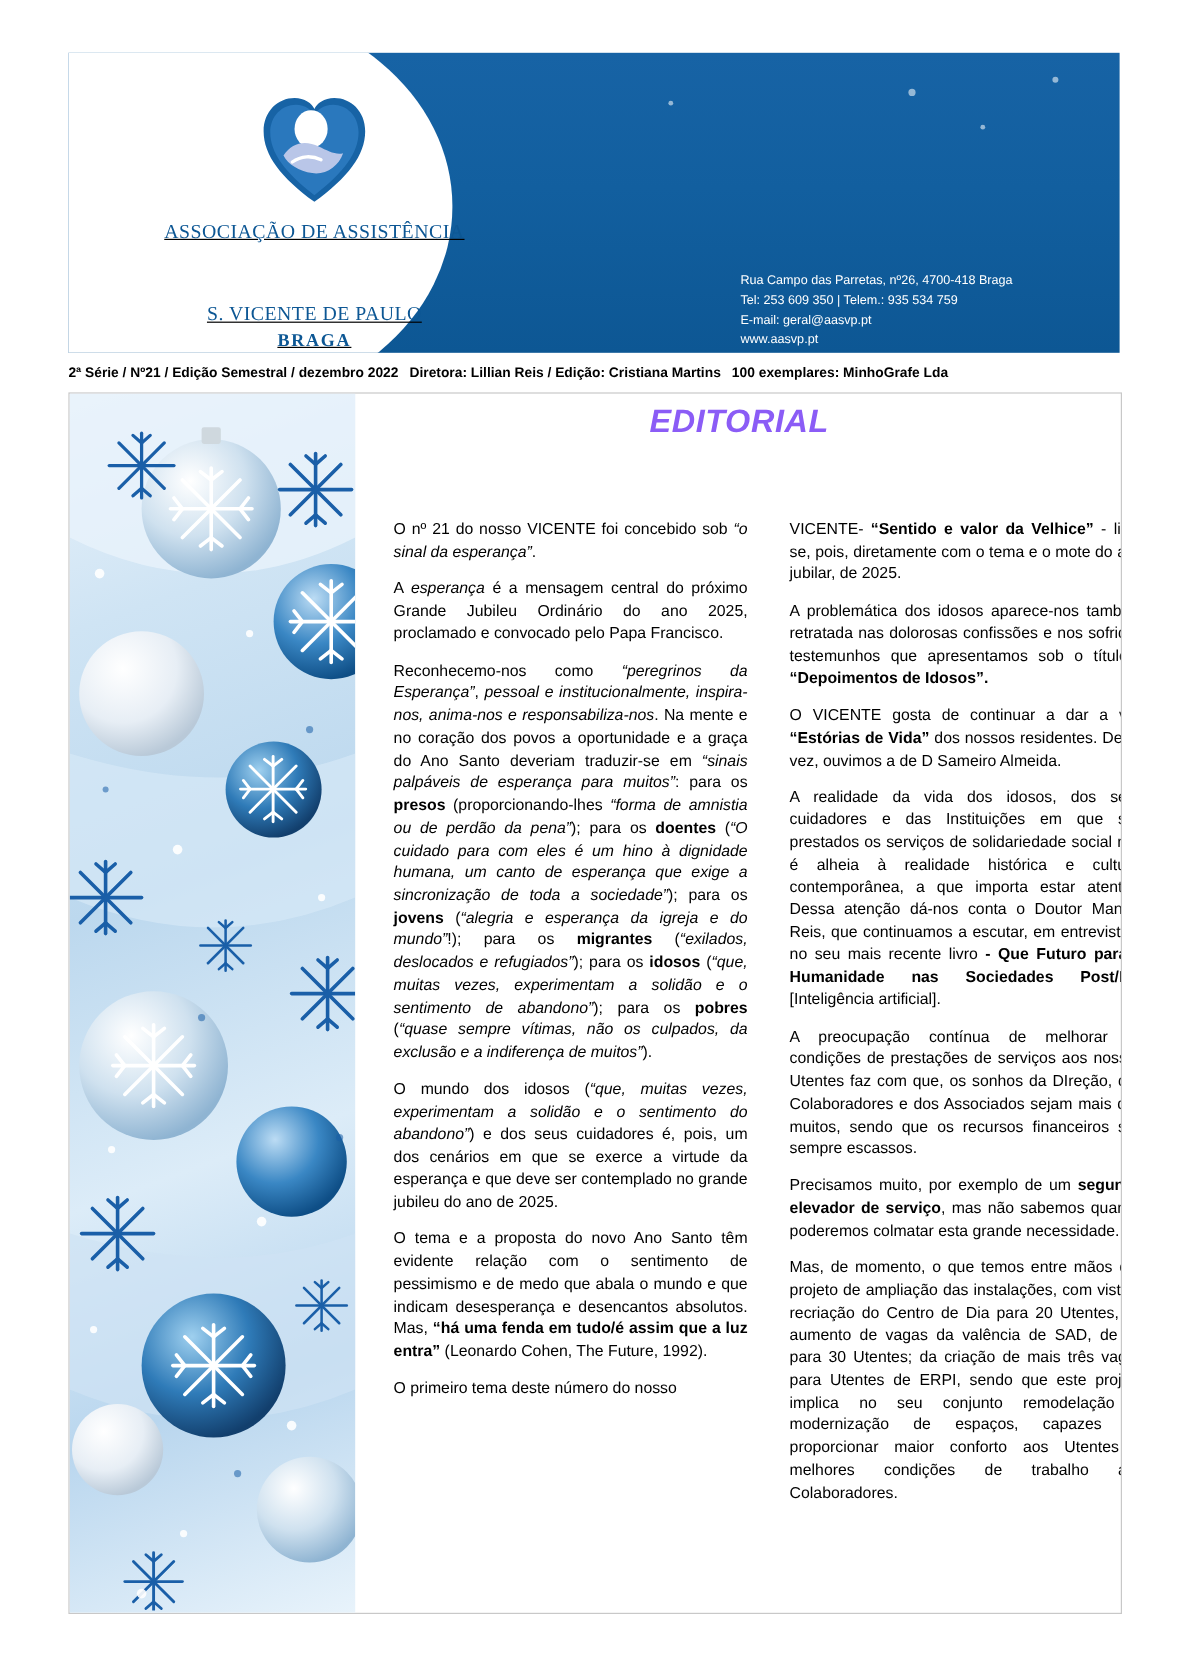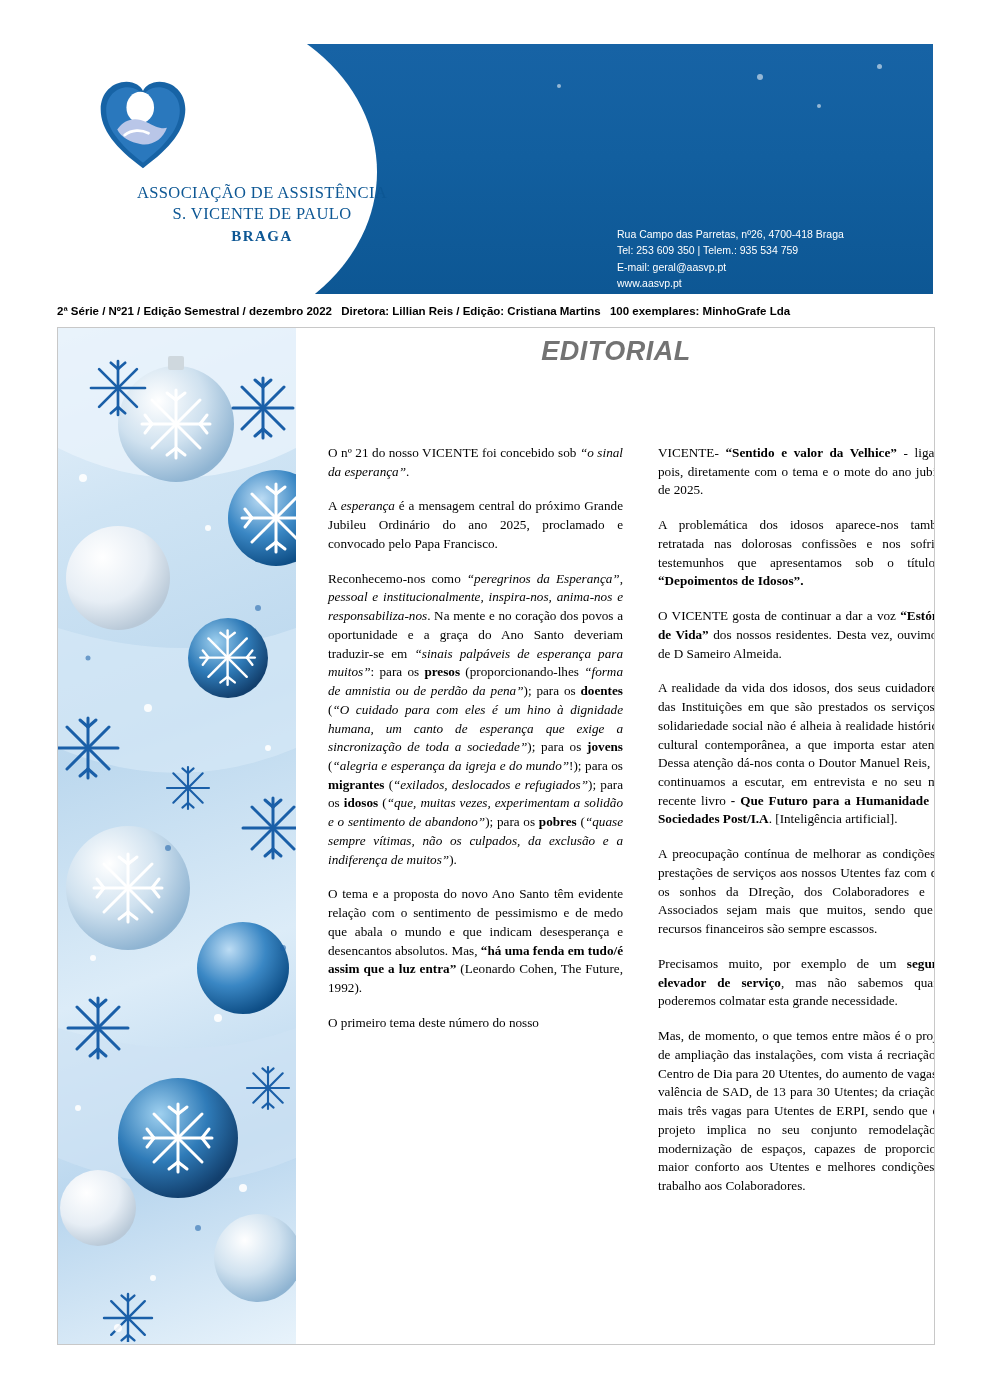--- a/index.html
+++ b/index.html
@@ -18,32 +18,32 @@
     position:absolute;left:57px;top:44px;width:876px;height:250px;
     background:linear-gradient(180deg,#1763a5 0%, #125f9f 45%, #0d5794 100%);
     overflow:hidden;
   }
   .mast-white-circle{
     position:absolute;left:-90px;top:-42px;width:410px;height:340px;
     background:#ffffff;border-radius:50%;
   }
   .logo-wrap{
     position:absolute;left:40px;top:22px;width:330px;height:210px;
-    display:flex;flex-direction:column;justify-content:flex-start;
+    display:flex;flex-direction:column;align-items:center;justify-content:flex-start;text-decoration:underline;
   }
   .logo-mark{
     width:92px;height:96px;margin-top:10px;position:relative;
   }
   .logo-text{
     margin-top:10px;text-align:center;color:#0d5794;
     font-family:"Liberation Serif", serif;
     font-size:17px;letter-spacing:.4px;line-height:1.28;font-weight:400;
   }
   .logo-text .l1{font-size:16.5px;}
-  .logo-text .l2{font-size:16.5px;}
+  .logo-text .l2{font-size:16.5px;margin-top:48px;}
   .logo-text .l3{font-size:15px;font-weight:bold;letter-spacing:1.5px;margin-top:3px;}
 
   .mast-title{
     position:absolute;left:448px;top:96px;
     color:#fff;
     font-family:"Liberation Serif", serif;
     font-size:62px;letter-spacing:3px;font-weight:400;
     text-shadow:0 1px 2px rgba(0,0,0,.25);
     white-space:nowrap;
   }
@@ -69,37 +69,37 @@
   
   .deco{
     position:absolute;left:0;top:0;width:238px;height:100%;
     background:linear-gradient(160deg,#eaf3fb 0%, #cfe4f4 18%, #bcd8ee 40%, #dcecf8 62%, #b9d6ee 80%, #e8f3fb 100%);
     overflow:hidden;
   }
 
   
   .edit-title{
     position:absolute;left:248px;top:8px;width:620px;text-align:center;
-    color:#737373;font-size:27px;font-weight:bold;font-style:italic;
+    color:#8b5cf6;font-size:27px;font-weight:bold;font-style:italic;
     font-family:"Liberation Sans", sans-serif;letter-spacing:.5px;
   }
   .edit-sub{
     position:absolute;left:248px;top:56px;width:620px;text-align:center;
     color:#1a5fa8;font-size:16px;font-weight:bold;font-style:italic;
   }
 
   
   .col{
     position:absolute;top:100px;width:295px;
     font-size:13.2px;line-height:1.42;text-align:justify;
     color:#000;
   }
   .col.left{left:270px;}
   .col.right{left:600px;}
-  .col p{margin:16px 0 12px 0;font-family:Liberation Serif, serif;}
+  .col p{margin:4px 0 12px 0;}
   em{font-style:italic;}
   strong{font-weight:bold;}
 </style>
 </head>
 <body>
 
 <div class="page">
 
   <div class="masthead">
     <div class="mast-white-circle"></div>
@@ -250,20 +250,21 @@
         </g>
       </svg>
     </div>
 
     <div class="edit-title">EDITORIAL</div>
 
     <div class="col left" id="col-left">
         <p>O nº 21 do nosso VICENTE foi concebido sob <em>“o sinal da esperança”</em>.</p>
         <p>A <em>esperança</em> é a mensagem central do próximo Grande Jubileu Ordinário do ano 2025, proclamado e convocado pelo Papa Francisco.</p>
         <p>Reconhecemo-nos como <em>“peregrinos da Esperança”</em>, <em>pessoal e institucionalmente, inspira-nos, anima-nos e responsabiliza-nos</em>. Na mente e no coração dos povos a oportunidade e a graça do Ano Santo deveriam traduzir-se em <em>“sinais palpáveis de esperança para muitos”</em>: para os <strong>presos</strong> (proporcionando-lhes <em>“forma de amnistia ou de perdão da pena”</em>); para os <strong>doentes</strong> (<em>“O cuidado para com eles é um hino à dignidade humana, um canto de esperança que exige a sincronização de toda a sociedade”</em>); para os <strong>jovens</strong> (<em>“alegria e esperança da igreja e do mundo”</em>!); para os <strong>migrantes</strong> (<em>“exilados, deslocados e refugiados”</em>); para os <strong>idosos</strong> (<em>“que, muitas vezes, experimentam a solidão e o sentimento de abandono”</em>); para os <strong>pobres</strong> (<em>“quase sempre vítimas, não os culpados, da exclusão e a indiferença de muitos”</em>).</p>
+        <p>O mundo dos idosos (<em>“que, muitas vezes, experimentam a solidão e o sentimento do abandono”</em>) e dos seus cuidadores é, pois, um dos cenários em que se exerce a virtude da esperança e que deve ser contemplado no grande jubileu do ano de 2025.</p>
         <p>O tema e a proposta do novo Ano Santo têm evidente relação com o sentimento de pessimismo e de medo que abala o mundo e que indicam desesperança e desencantos absolutos. Mas, <strong>“há uma fenda em tudo/é assim que a luz entra”</strong> (Leonardo Cohen, The Future, 1992).</p>
         <p>O primeiro tema deste número do nosso</p>
       </div>
     <div class="col right" id="col-right">
         <p>VICENTE- <strong>“Sentido e valor da Velhice”</strong> - liga-se, pois, diretamente com o tema e o mote do ano jubilar, de 2025.</p>
         <p>A problemática dos idosos aparece-nos também retratada nas dolorosas confissões e nos sofridos testemunhos que apresentamos sob o título - <strong>“Depoimentos de Idosos”.</strong></p>
         <p>O VICENTE gosta de continuar a dar a voz <strong>“Estórias de Vida”</strong> dos nossos residentes. Desta vez, ouvimos a de D Sameiro Almeida.</p>
         <p>A realidade da vida dos idosos, dos seus cuidadores e das Instituições em que são prestados os serviços de solidariedade social não é alheia à realidade histórica e cultural contemporânea, a que importa estar atentos. Dessa atenção dá-nos conta o Doutor Manuel Reis, que continuamos a escutar, em entrevista e no seu mais recente livro <strong>- Que Futuro para a Humanidade nas Sociedades Post/I.A</strong>. [Inteligência artificial].</p>
         <p>A preocupação contínua de melhorar as condições de prestações de serviços aos nossos Utentes faz com que, os sonhos da DIreção, dos Colaboradores e dos Associados sejam mais que muitos, sendo que os recursos financeiros são sempre escassos.</p>
         <p>Precisamos muito, por exemplo de um <strong>segundo elevador de serviço</strong>, mas não sabemos quando poderemos colmatar esta grande necessidade.</p>

